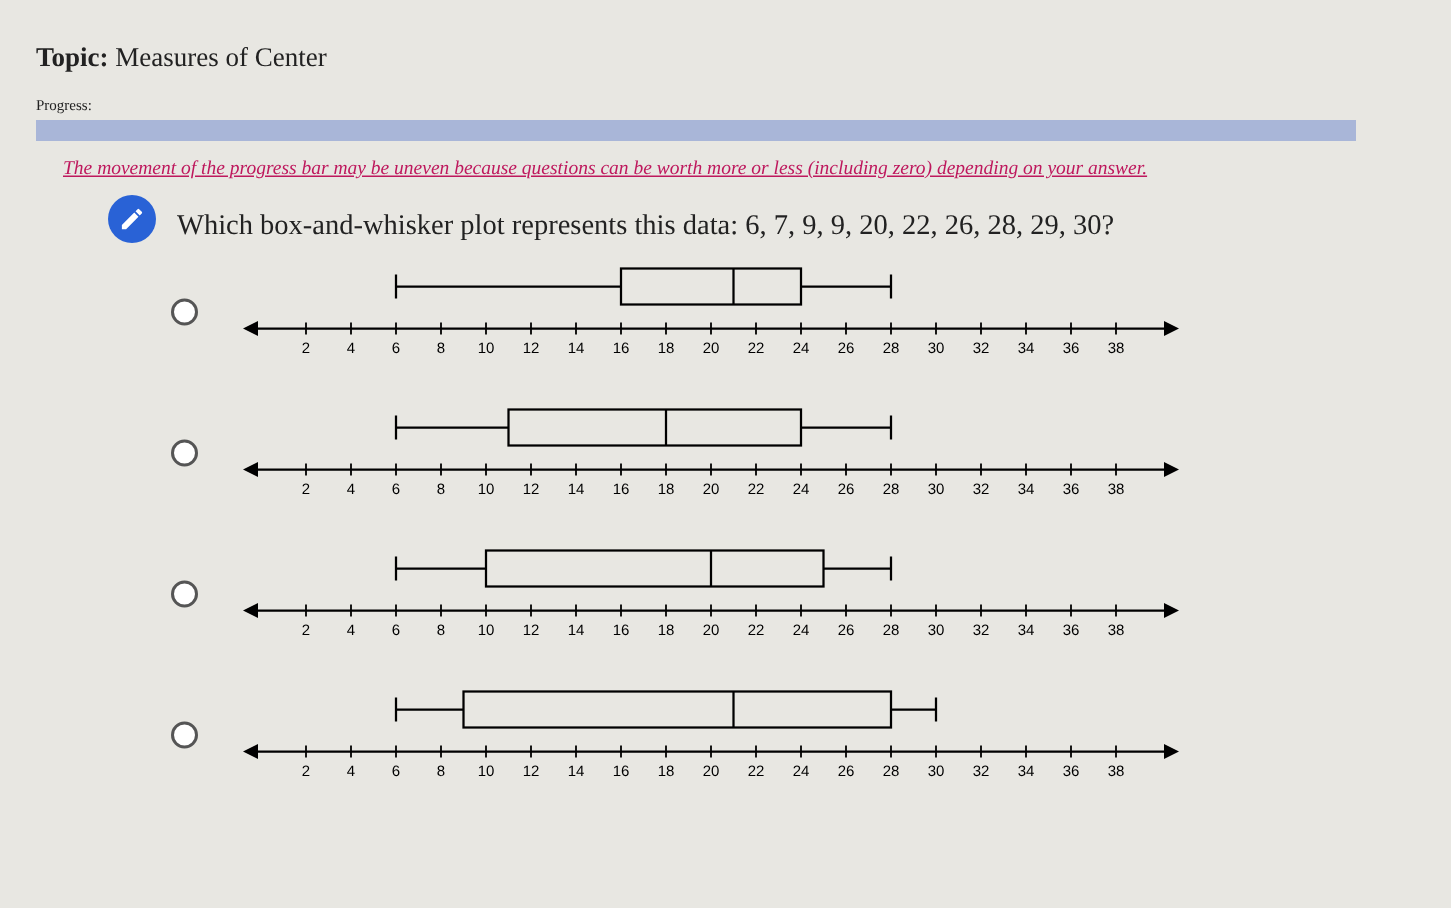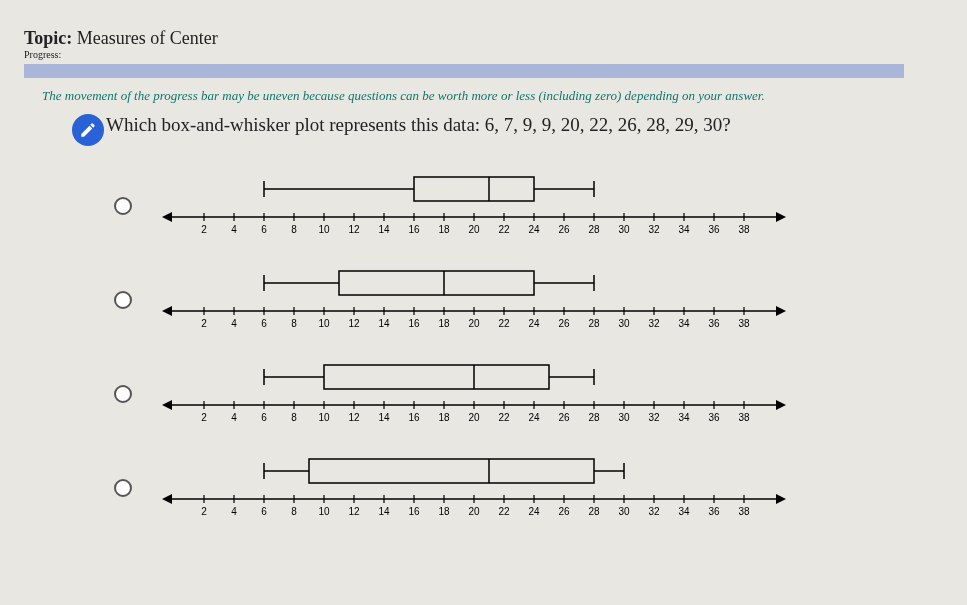--- a/index.html
+++ b/index.html
@@ -7,38 +7,38 @@
     font-family: Georgia, 'Times New Roman', serif;
     background: #e8e7e2;
     width: 967px;
     height: 605px;
     overflow: hidden;
     color: #222;
   }
   .page {
     padding: 28px 24px 10px 24px;
   }
-  .topic-line { margin-bottom: 0; font-size: 18px; }
+  .topic-line { margin-bottom: 16px; font-size: 18px; }
   .topic-label { font-weight: bold; }
   .progress-label { font-size: 10px; margin-bottom: 4px; }
   .progress-bar {
     width: 880px; height: 14px;
     background: #a9b6d8;
     margin-bottom: 4px;
   }
   .progress-note {
     font-style: italic;
     font-size: 13px;
-    color: #0f766e;
+    color: #be185d;
     padding: 6px 0 10px 18px;
+    text-decoration: underline;
   }
   .question-row {
-    display: flex; align-items: flex-start; gap: 2px;
+    display: flex; align-items: flex-end; gap: 14px;
     padding-left: 48px;
-    margin-bottom: 14px;
   }
   .pencil-icon {
     width: 32px; height: 32px; border-radius: 50%;
     background: #2962d6; display:flex; align-items:center; justify-content:center;
     color:#fff; font-size:16px;
   }
   .question-text { font-size: 19px; font-family: Georgia, serif; }
   .options { padding-left: 90px; }
   .option-row {
     display: flex; align-items: center; gap: 22px;

